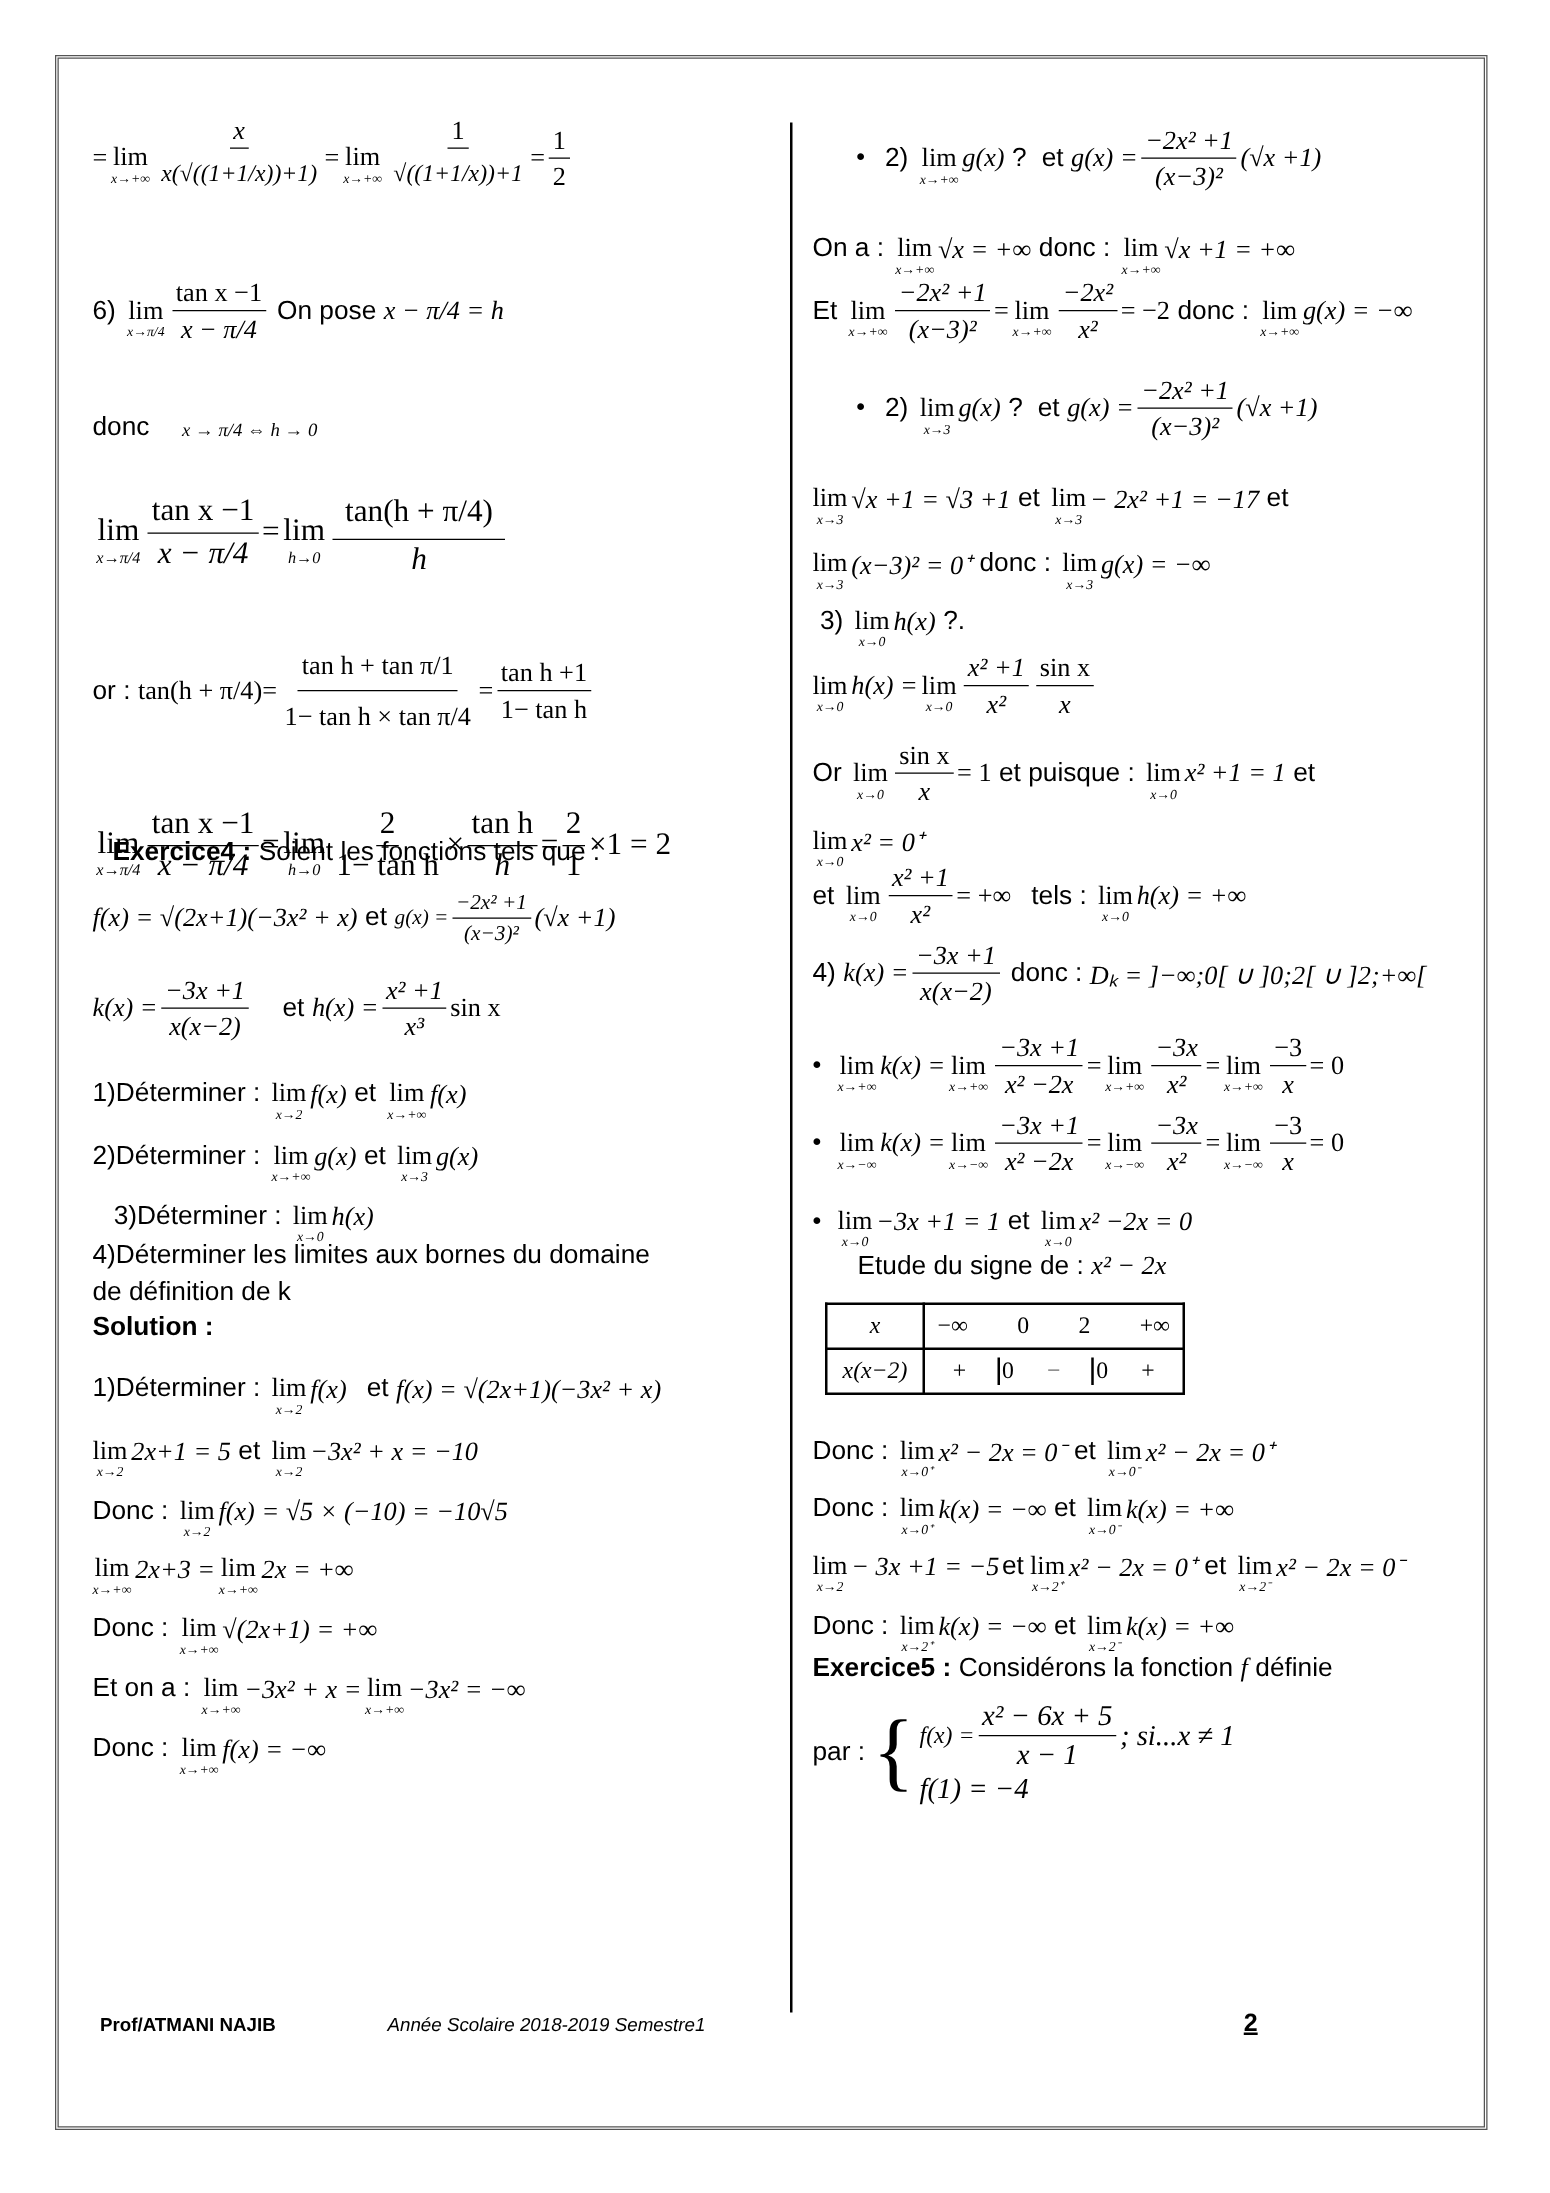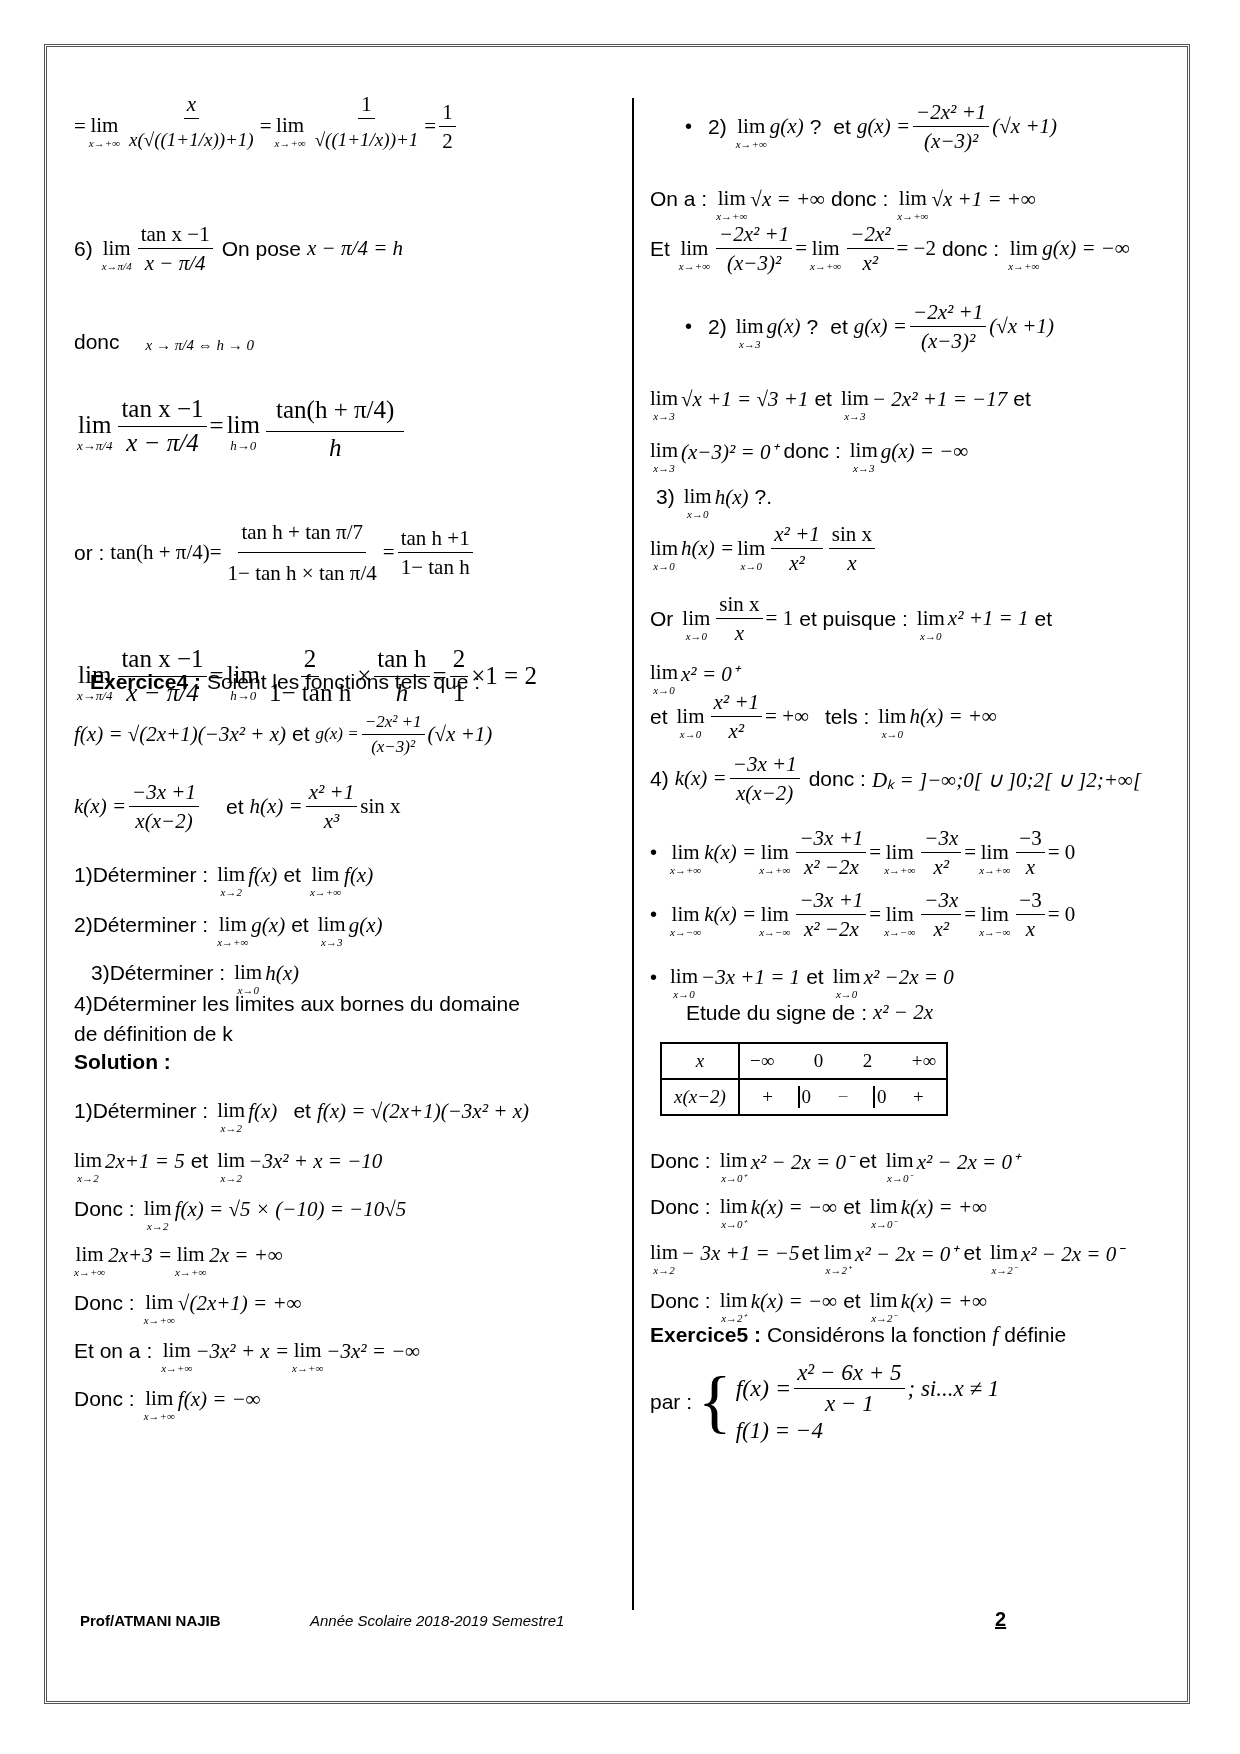--- a/index.html
+++ b/index.html
@@ -99,21 +99,21 @@
         <span class="n" style="padding:6px 10px">tan(h + π/4)</span>
         <span class="d mi">h</span>
       </span>
   </div>
 
   <div class="row" style="top:520px;">
     <span class="txt" style="margin-left:0">or :</span>
     <span class="m">tan(h + π/4)</span>
     <span class="m">=</span>
     <span class="frac">
-        <span class="n" style="padding-bottom:8px">tan h + tan π/7</span>
+        <span class="n" style="padding-bottom:8px">tan h + tan π/1</span>
         <span class="d" style="padding-top:8px">1− tan h × tan π/4</span>
       </span>
     <span class="m">=</span>
     <span class="frac">
         <span class="n">tan h +1</span>
         <span class="d">1− tan h</span>
       </span>
   </div>
 
   <div class="row big" style="top:645px;">
@@ -696,21 +696,21 @@
     <span class="txt" style="margin-left:0">Considérons la fonction</span>
     <span class="m mi">f</span>
     <span class="txt">définie</span>
   </div>
 
   <div class="row" style="top:1360px;">
     <span class="txt" style="margin-left:0">par :</span>
     <span class="m" style="font-size:70px;line-height:1;font-weight:100;margin-right:4px;">{</span>
     <div style="display:flex;flex-direction:column;">
       <div style="display:flex;align-items:center;">
-        <span class="m mi" style="font-size:24px">f(x) =</span>
+        <span class="m mi" style="font-size:19px">f(x) =</span>
         <span class="frac" style="font-size:23px">
             <span class="n mi">x² − 6x + 5</span>
             <span class="d mi">x − 1</span>
           </span>
         <span class="m mi" style="font-size:23px">; si...x ≠ 1</span>
       </div>
       <div>
         <span class="m mi" style="font-size:23px">f(1) = −4</span>
       </div>
     </div>

